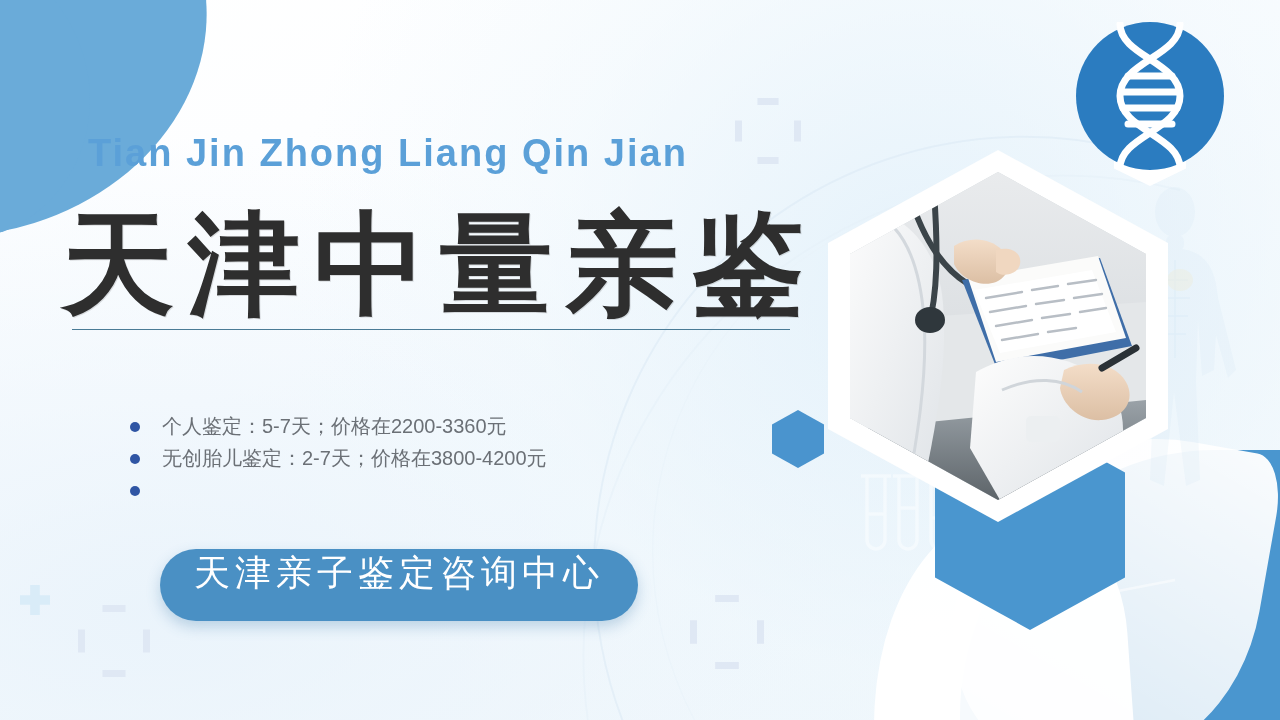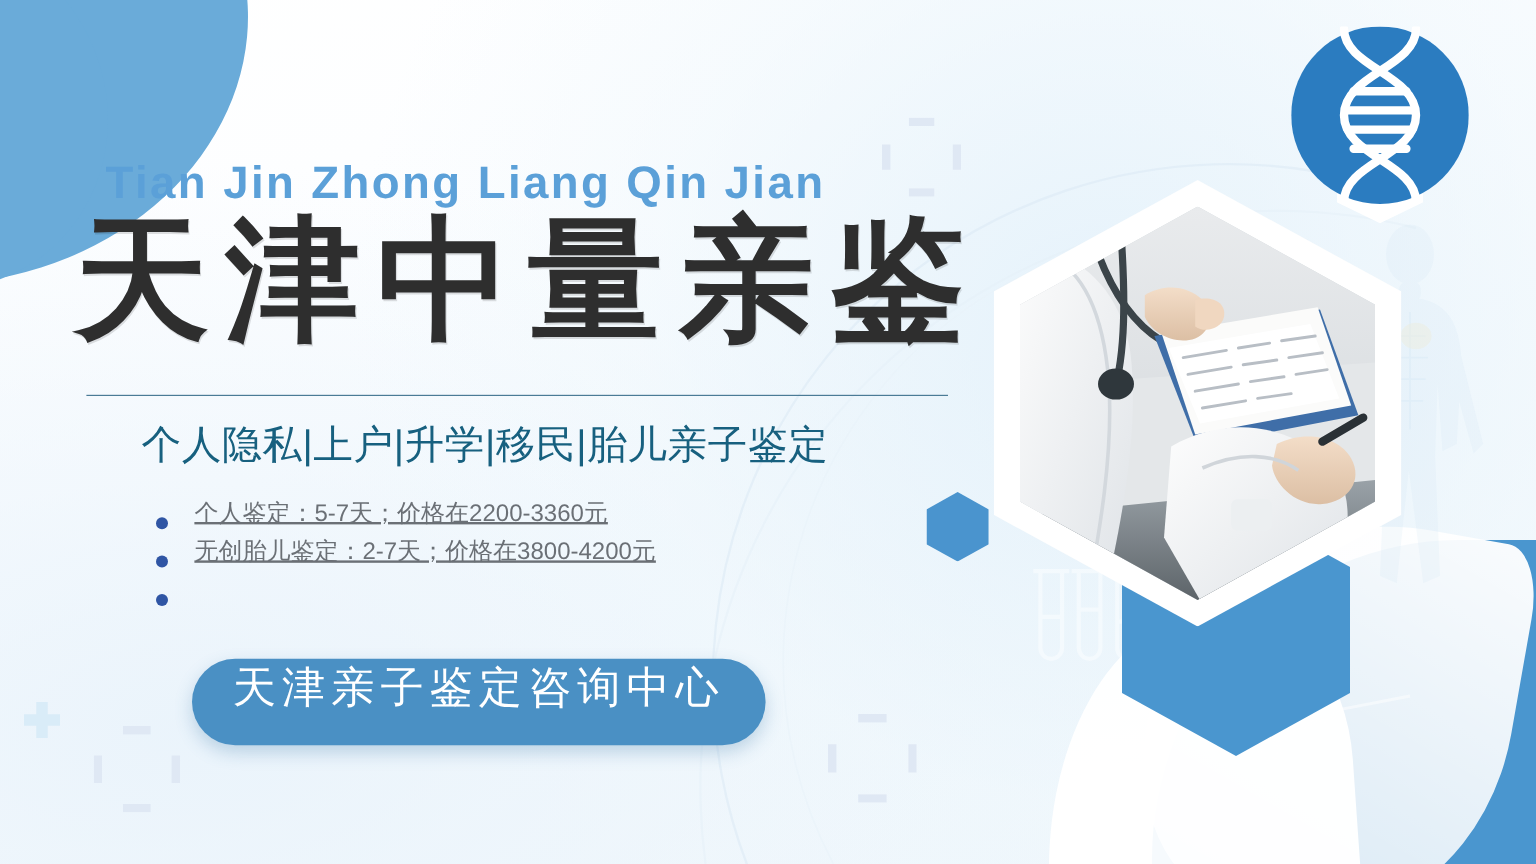--- a/index.html
+++ b/index.html
@@ -118,22 +118,22 @@
   
   .content{position:absolute;left:0;top:0;width:840px;height:517px;}
 
   .pinyin{
     position:absolute;top:132px;left:88px;
     font-size:38px;font-weight:bold;letter-spacing:2px;
     color:#5ba0d8;white-space:nowrap;
   }
 
   .cn-title{
-    position:absolute;top:177px;left:62px;width:790px;
-    font-family:Liberation Mono, monospace;
+    position:absolute;top:199px;left:62px;width:790px;
+    font-family:Liberation Sans, sans-serif;
     font-size:112px;font-weight:bold;color:#2e2e2e;
     letter-spacing:14px;white-space:nowrap;
     line-height:1.18;
     text-shadow:1px 1px 0 rgba(0,0,0,.12);
   }
 
   .rule{
     position:absolute;top:329px;left:72px;width:718px;height:0;
     border-top:1.6px solid #4a7b96;
   }
@@ -141,23 +141,23 @@
   .subtitle{
     position:absolute;top:349px;left:118px;
     font-size:33px;color:#17607f;letter-spacing:.5px;white-space:nowrap;
   }
 
   .bullets{
     position:absolute;top:412px;left:130px;
     list-style:none;margin:0;padding:0;
   }
   .bullets li{
-    display:flex;align-items:flex-end;
+    display:flex;align-items:center;
     height:29px;margin-bottom:3px;
-    font-size:20px;color:#6b7076;white-space:nowrap;text-decoration:underline;
+    font-size:20px;color:#6b7076;white-space:nowrap;
   }
   .dot{
     width:10px;height:10px;border-radius:50%;
     background:#2f55a4;margin-right:22px;flex:none;
   }
 
   .cta{
     position:absolute;top:549px;left:160px;
     width:478px;height:72px;border-radius:36px;
     background:#4a90c4;
@@ -296,21 +296,20 @@
   </div>
 
   <div class="content">
 
     <div class="pinyin">Tian Jin Zhong Liang Qin Jian</div>
 
     <div class="cn-title">天津中量亲鉴</div>
 
     <div class="rule"></div>
 
-    <div class="subtitle">个人隐私|上户|升学|移民|胎儿亲子鉴定</div>
 
     <ul class="bullets">
       <li>
         <span class="dot"></span>
         <span>个人鉴定：5-7天；价格在2200-3360元</span>
       </li>
       <li>
         <span class="dot"></span>
         <span>无创胎儿鉴定：2-7天；价格在3800-4200元</span>
       </li>

